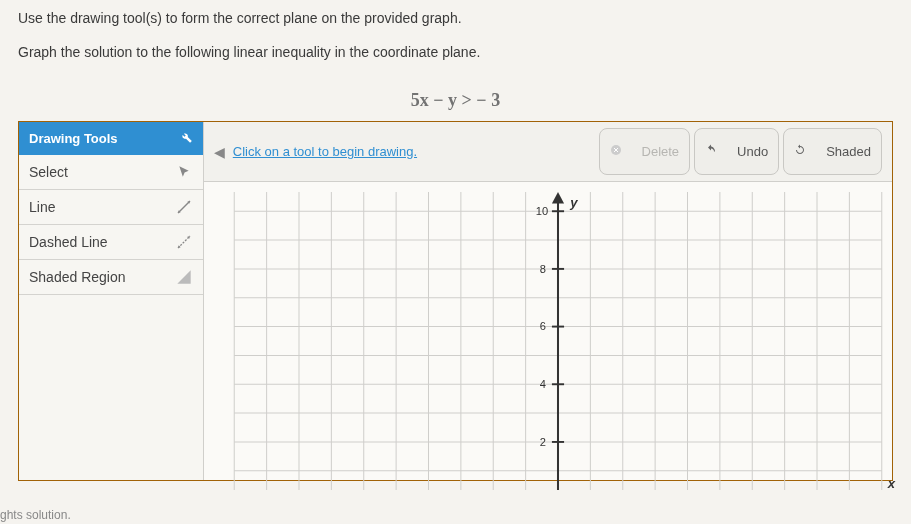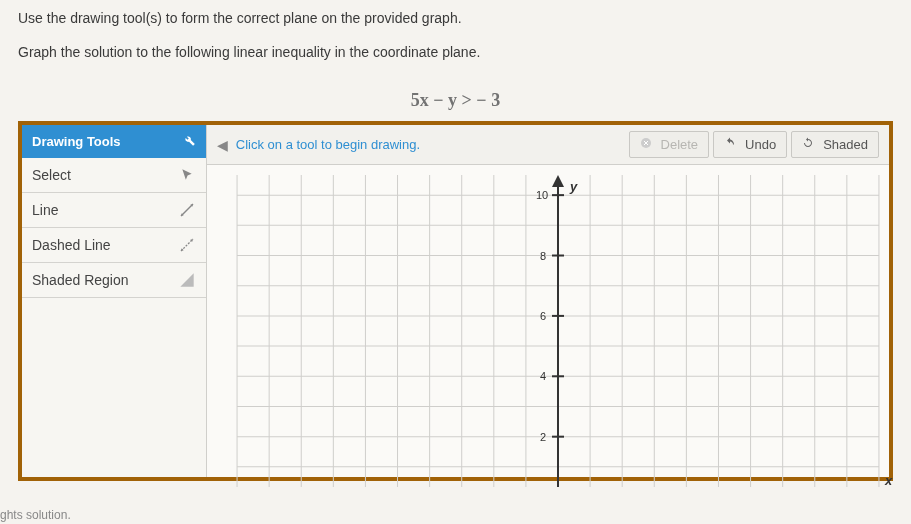--- a/index.html
+++ b/index.html
@@ -21,21 +21,21 @@
     text-align: center;
     font-family: 'Times New Roman', serif;
     font-size: 18px;
     font-weight: bold;
     color: #737373;
     margin: 6px 0 10px;
   }
   .workspace {
     margin: 0 18px;
     background: #fef9c3;
-    border: 4px solid #a16207;
+    border: 1px solid #a16207;
     display: flex;
     height: 360px;
     position: relative;
   }
   .tools-panel {
     width: 185px;
     border-right: 1px solid #d0cfcb;
     background: #f7f6f2;
   }
   .tools-header {
@@ -76,33 +76,34 @@
   .collapse-arrow {
     color: #888;
     font-size: 14px;
     margin-right: 8px;
     cursor: pointer;
   }
   .hint {
     color: #2f8fd2;
     font-size: 13px;
     flex: 1;
+    text-decoration: underline;
   }
   .toolbar-btn {
     border: 1px solid #c9c8c4;
     background: #efeeea;
     color: #555;
     font-size: 13px;
-    padding: 5px 10px;
+    padding: 15px 10px;
     margin-left: 4px;
     display: inline-flex;
     align-items: center;
-    gap: 9px;
+    gap: 20px;
     cursor: pointer;
-    border-radius: 2px;
+    border-radius: 8px;
   }
   .toolbar-btn.disabled { color: #b7b6b2; cursor: default; }
   .toolbar-btn svg { width: 12px; height: 12px; }
   .graph {
     flex: 1;
     position: relative;
     background: #fbfaf7;
   }
   .grid {
     position: absolute;

